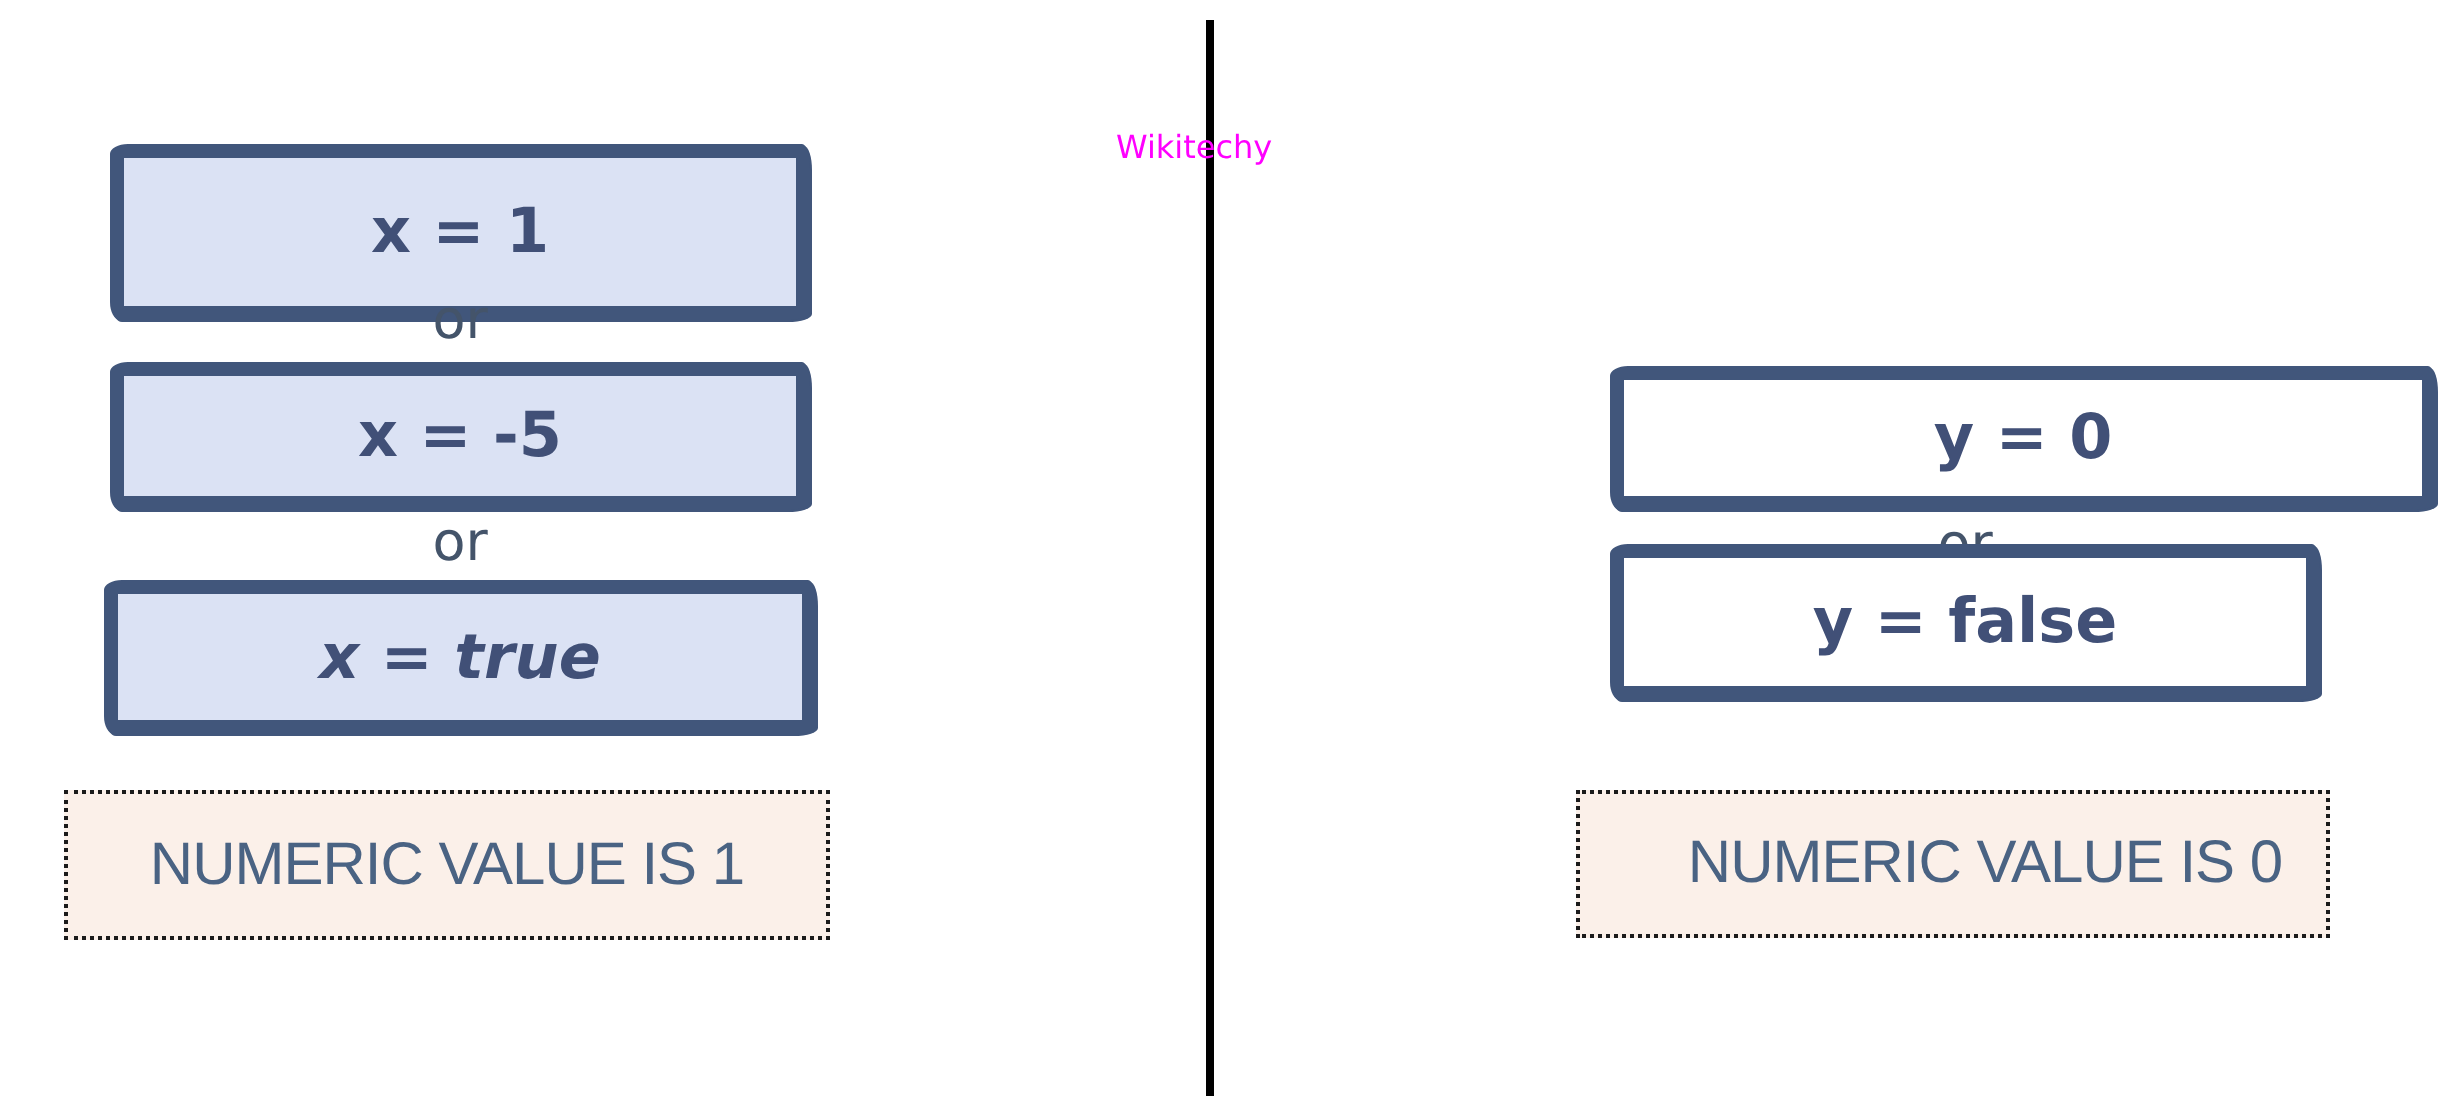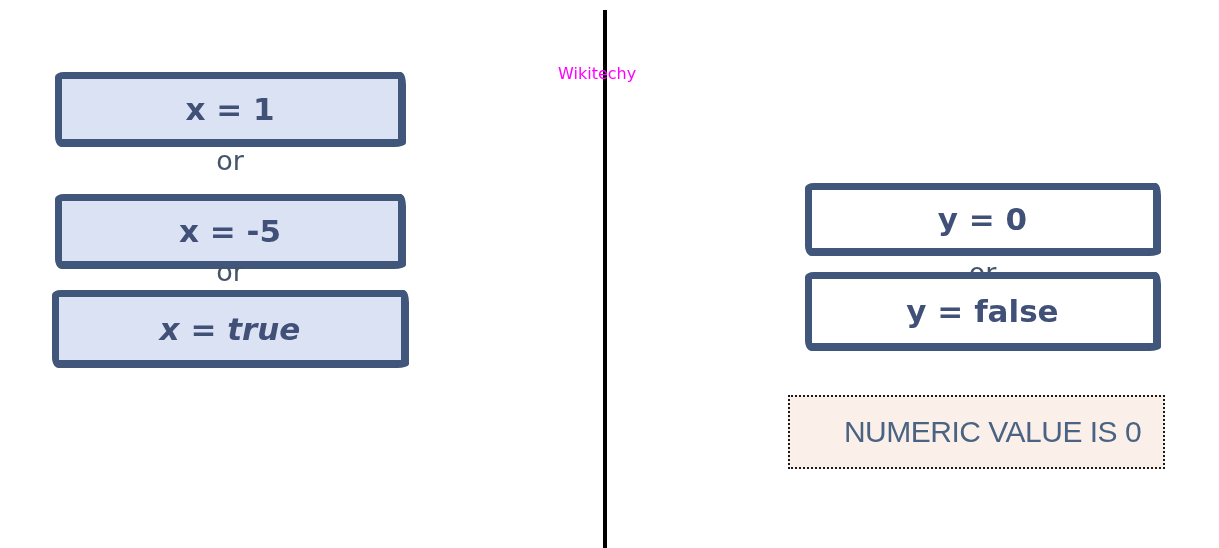--- a/index.html
+++ b/index.html
@@ -49,24 +49,24 @@
     font-size: 31px;
     color: var(--box-text, #415077);
     z-index: 2;
     
     border-radius: 9px 4px 12px 5px / 5px 12px 4px 9px;
     box-shadow: 1px 1px 0 var(--box-border, #41567b);
   }
   .vbox.filled { background: var(--box-fill-left, #dbe2f4); }
   .vbox.plain  { background: #ffffff; }
 
-  #box-x1     { left: 55px;  top: 72px;  width: 350px; height: 74px; }
-  #box-x5     { left: 55px;  top: 194px; width: 350px; height: 74px; }
+  #box-x1     { left: 55px;  top: 72px;  width: 350px; height: 88px; }
+  #box-x5     { left: 55px;  top: 181px; width: 350px; height: 74px; }
   #box-xtrue  { left: 52px;  top: 290px; width: 356px; height: 77px; font-style: italic; }
-  #box-y0     { left: 805px; top: 183px; width: 355px; height: 72px; }
+  #box-y0     { left: 805px; top: 183px; width: 413px; height: 72px; }
   #box-yfalse { left: 805px; top: 272px; width: 355px; height: 78px; }
 
   
   .or {
     position: absolute;
     font-size: 27px;
     line-height: 32px;
     color: var(--or-text, #44546a);
     text-align: center;
     z-index: 2;
@@ -106,20 +106,21 @@
     <span>x = 1</span>
   </div>
   <div class="or" id="or-left-1">or</div>
   <div class="vbox filled" id="box-x5">
     <span>x = -5</span>
   </div>
   <div class="or" id="or-left-2">or</div>
   <div class="vbox filled" id="box-xtrue">
     <span>x = true</span>
   </div>
+  <div class="result" id="result-left">NUMERIC VALUE IS 1</div>
 
   <div class="vbox plain" id="box-y0">
     <span>y = 0</span>
   </div>
   <div class="or" id="or-right-1">or</div>
   <div class="vbox plain" id="box-yfalse">
     <span>y = false</span>
   </div>
   <div class="result" id="result-right">NUMERIC VALUE IS 0</div>
 

